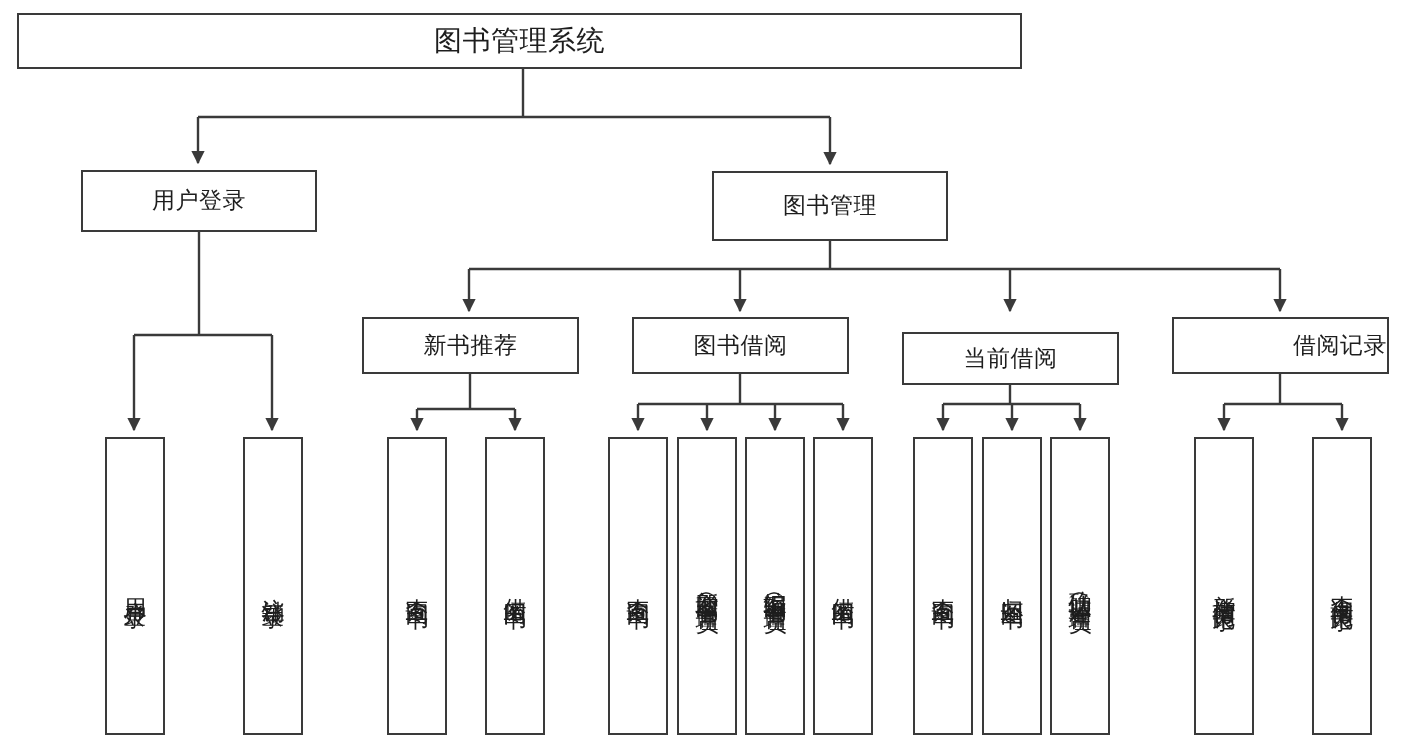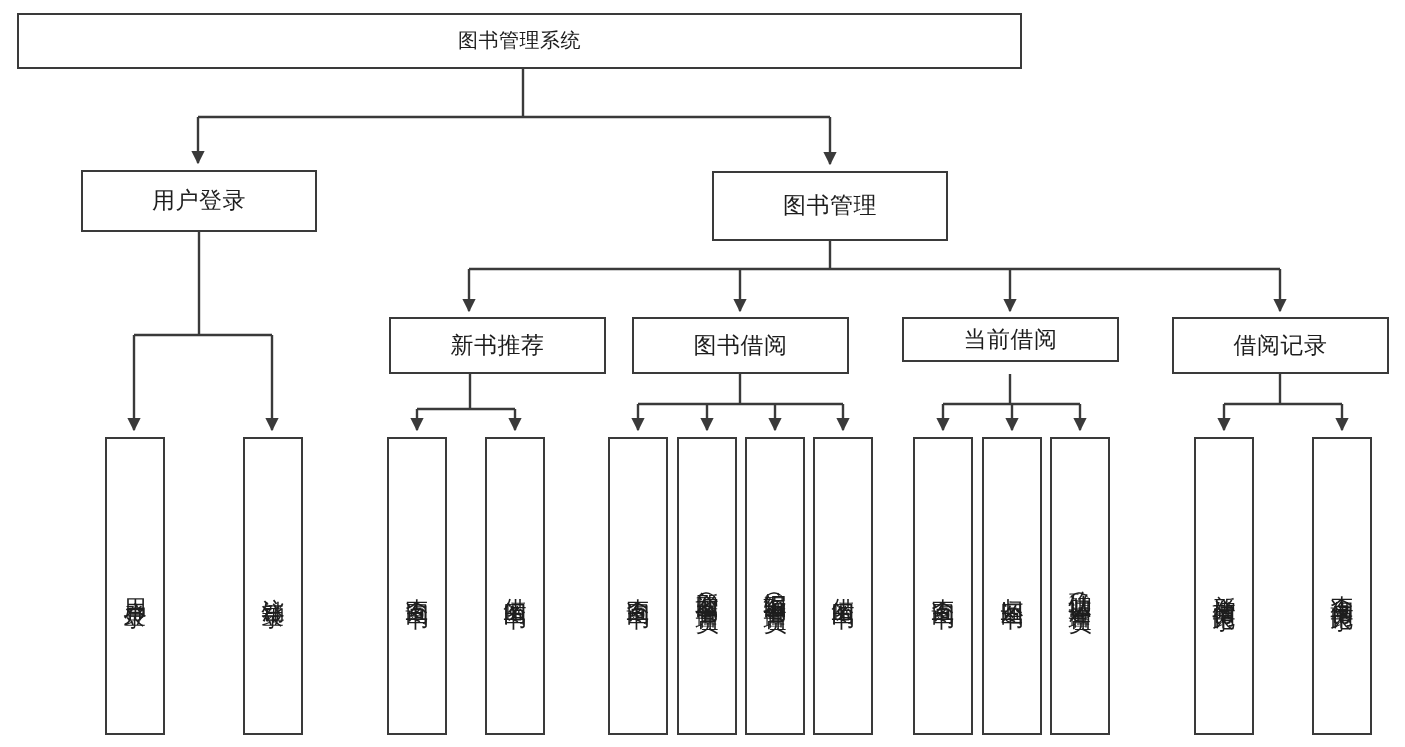--- a/index.html
+++ b/index.html
@@ -37,21 +37,21 @@
     text-align:center;
     line-height:1.18;
     letter-spacing:0.5px;
     color:#1d1d1d;
     white-space:nowrap;
   }
   
   .node.horiz .label{
     font-size:23px;
   }
-  .node.root .label{ font-size:20px; }
+  .node.root .label{ font-size:28px; }
   
   .node.vert{
     align-items:center;
     justify-content:center;
   }
   .node.vert .label{
     writing-mode:vertical-rl;
     text-orientation:upright;
     font-size:23px;
     line-height:1.0;
@@ -127,30 +127,30 @@
     <span class="label">图书管理系统</span>
   </div>
 
   <div class="node horiz" style="left:81px;top:170px;width:236px;height:62px;">
     <span class="label">用户登录</span>
   </div>
   <div class="node horiz" style="left:712px;top:171px;width:236px;height:70px;">
     <span class="label">图书管理</span>
   </div>
 
-  <div class="node horiz" style="left:362px;top:317px;width:217px;height:57px;margin-left:27px;">
+  <div class="node horiz" style="left:362px;top:317px;width:217px;height:57px;">
     <span class="label">新书推荐</span>
   </div>
   <div class="node horiz" style="left:632px;top:317px;width:217px;height:57px;">
     <span class="label">图书借阅</span>
   </div>
-  <div class="node horiz" style="left:902px;top:317px;width:217px;height:45px;">
+  <div class="node horiz" style="left:902px;top:332px;width:217px;height:53px;">
     <span class="label">当前借阅</span>
   </div>
-  <div class="node horiz" style="left:1172px;top:317px;width:217px;height:57px;">
+  <div class="node horiz" style="left:1172px;top:317px;width:217px;height:57px;justify-content:flex-end;">
     <span class="label">借阅记录</span>
   </div>
 
   <div class="node vert" style="left:105px;top:437px;width:60px;height:298px;">
     <span class="label">用户登录</span>
   </div>
   <div class="node vert" style="left:243px;top:437px;width:60px;height:298px;">
     <span class="label">注销登录</span>
   </div>
 

